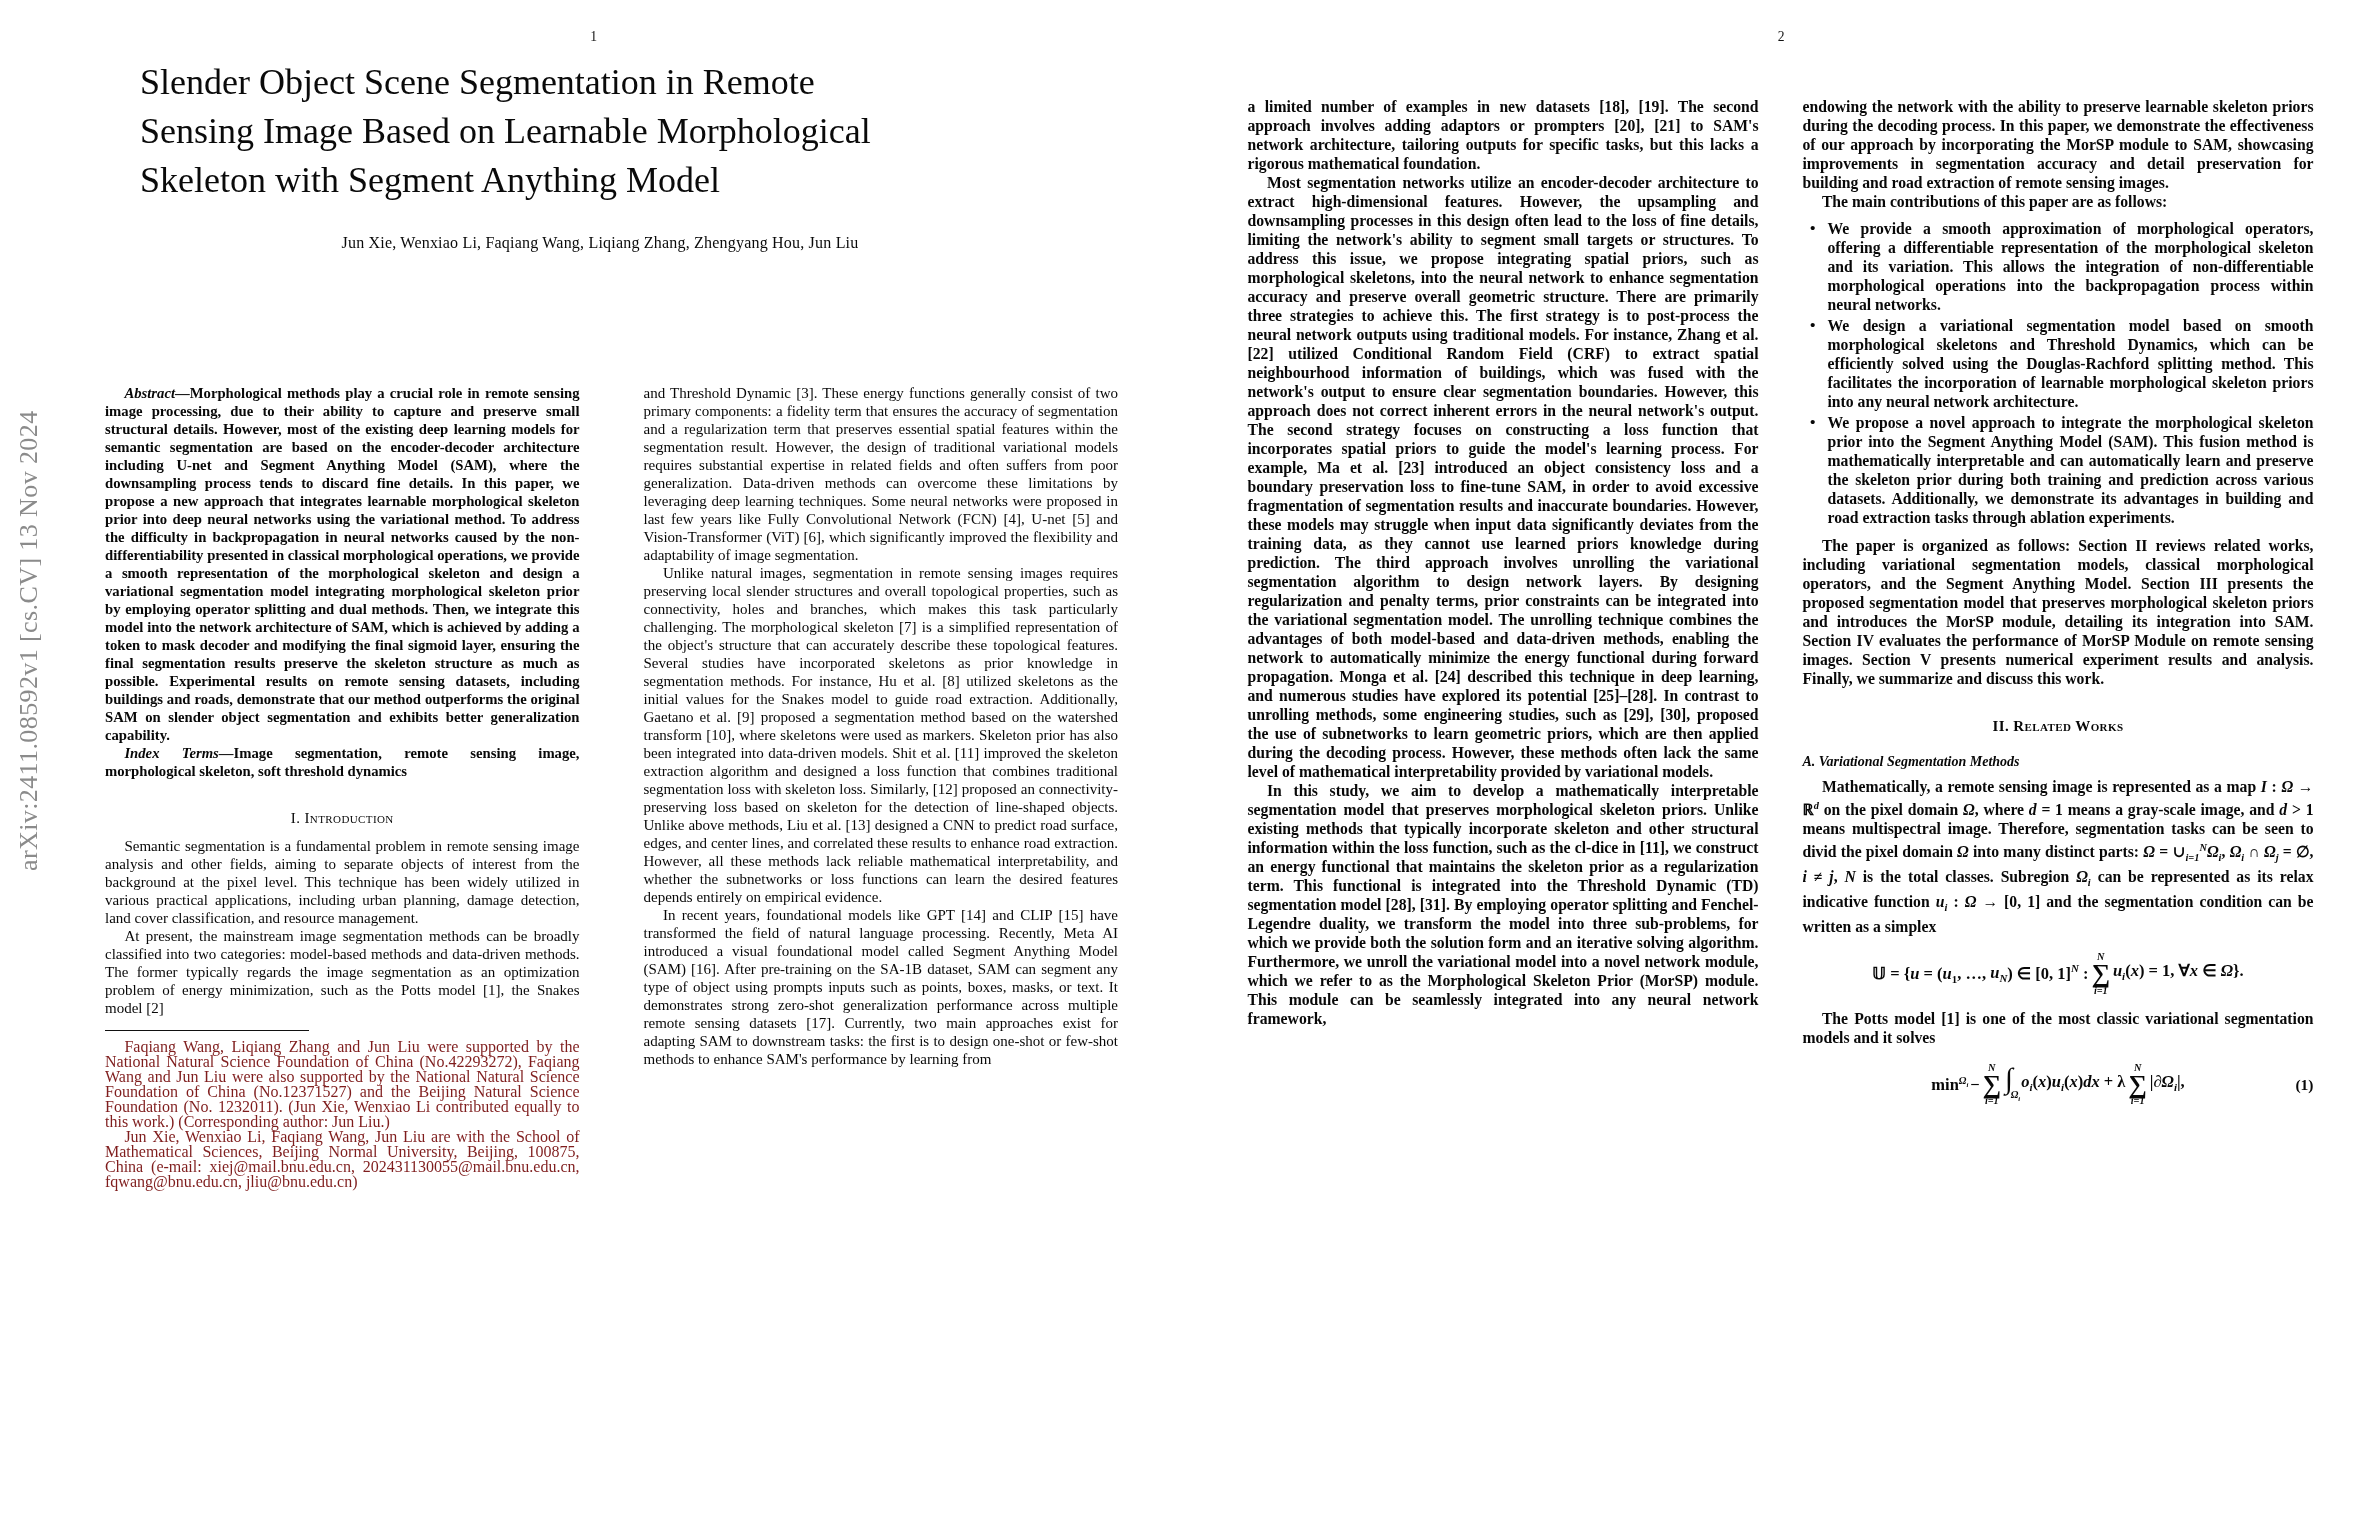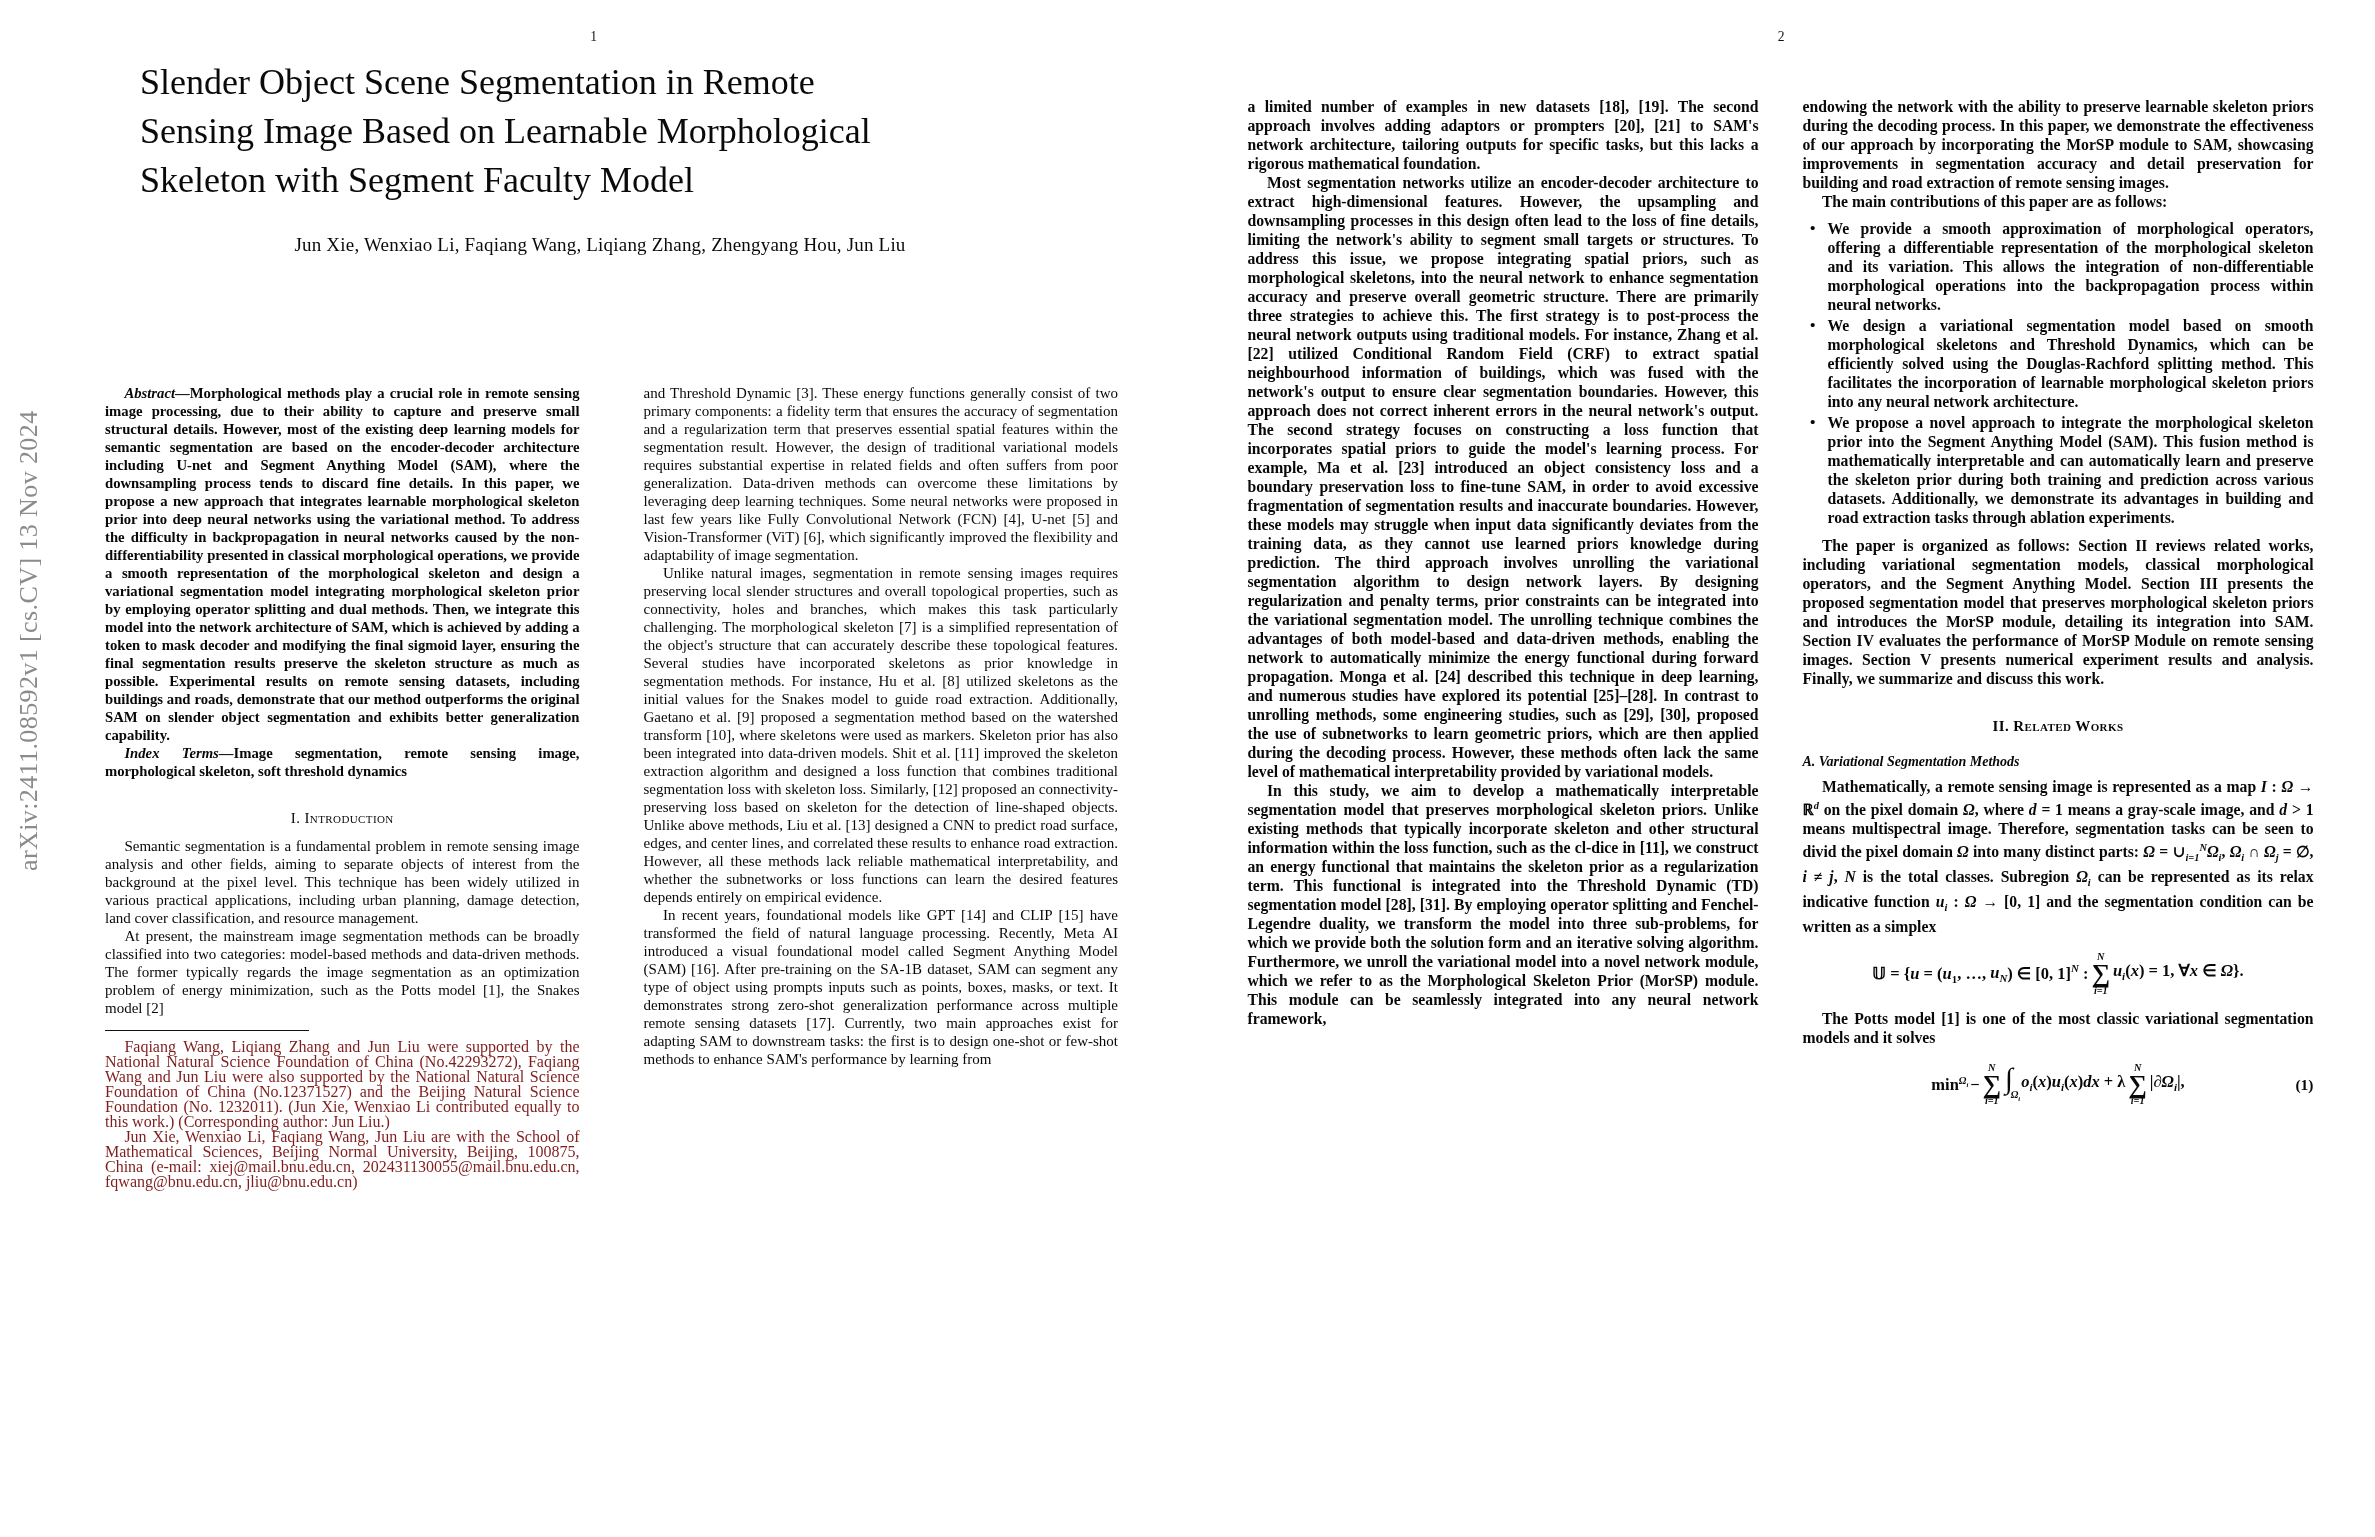--- a/index.html
+++ b/index.html
@@ -68,21 +68,21 @@
     font-size: 36px;
     line-height: 49px;
     font-weight: normal;
     margin: 0 58px;
     font-family: "Liberation Serif", "DejaVu Serif", serif;
     color: #0a0a0a;
   }
   .authors {
     margin-top: 29px;
     text-align: center;
-    font-size: 19px;
+    font-size: 16px;
     letter-spacing: 0.2px;
     color: #0a0a0a;
   }
 
   .cols2 {
     position: absolute;
     left: 82px;
     top: 384px;
     width: 1036px;
     display: flex;
@@ -235,21 +235,21 @@
   <div class="page page-left">
 
     <div class="page-number">1</div>
 
     <div class="arxiv-stamp">arXiv:2411.08592v1  [cs.CV]  13 Nov 2024</div>
 
     <div class="p1-content">
       <h1 class="title">
         <span>Slender Object Scene Segmentation in Remote</span><br>
         <span>Sensing Image Based on Learnable Morphological</span><br>
-        <span>Skeleton with Segment Faculty Model</span>
+        <span>Skeleton with Segment Anything Model</span>
       </h1>
       <div class="authors">Jun Xie, Wenxiao Li, Faqiang Wang, Liqiang Zhang, Zhengyang Hou, Jun Liu</div>
     </div>
 
     <div class="cols2">
 
       <div class="col">
         <p class="abstract">
           <span class="lead">Abstract</span><span>—</span><span>Morphological methods play a crucial role in remote sensing image processing, due to their ability to capture and preserve small structural details. However, most of the existing deep learning models for semantic segmentation are based on the encoder-decoder architecture including U-net and Segment Anything Model (SAM), where the downsampling process tends to discard fine details. In this paper, we propose a new approach that integrates learnable morphological skeleton prior into deep neural networks using the variational method. To address the difficulty in backpropagation in neural networks caused by the non-differentiability presented in classical morphological operations, we provide a smooth representation of the morphological skeleton and design a variational segmentation model integrating morphological skeleton prior by employing operator splitting and dual methods. Then, we integrate this model into the network architecture of SAM, which is achieved by adding a token to mask decoder and modifying the final sigmoid layer, ensuring the final segmentation results preserve the skeleton structure as much as possible. Experimental results on remote sensing datasets, including buildings and roads, demonstrate that our method outperforms the original SAM on slender object segmentation and exhibits better generalization capability.</span>
         </p>

